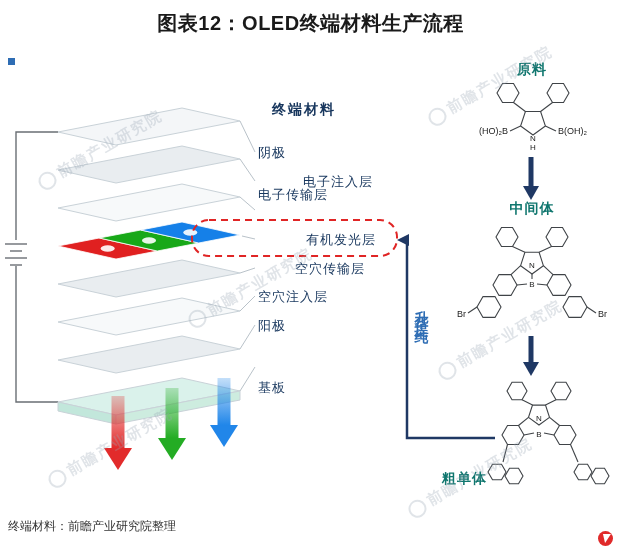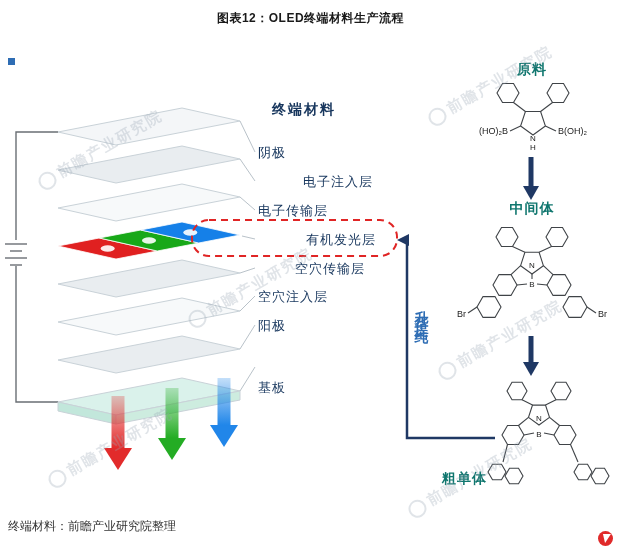--- a/index.html
+++ b/index.html
@@ -2,21 +2,21 @@
 <html><head>
 <meta charset="utf-8">
 <style>
   html,body{margin:0;padding:0;background:#fff;}
   .canvas{
     position:relative;width:621px;height:556px;background:#ffffff;
     font-family:"Liberation Sans","DejaVu Sans",sans-serif;overflow:hidden;
   }
   .title{
     position:absolute;top:10px;left:0;width:100%;text-align:center;
-    font-size:12px;font-weight:bold;color:#1a1a1a;letter-spacing:.5px;z-index:3;
+    font-size:20px;font-weight:bold;color:#1a1a1a;letter-spacing:.5px;z-index:3;
   }
   .art{position:absolute;left:0;top:0;z-index:1;}
   .heading-label{
     position:absolute;left:272px;top:101px;color:#17365d;font-weight:bold;
     font-size:14px;letter-spacing:2px;z-index:3;white-space:nowrap;
   }
   .layer-label{
     position:absolute;left:258px;color:#17365d;font-weight:normal;font-size:13px;
     white-space:nowrap;z-index:3;letter-spacing:1px;
   }
@@ -201,21 +201,21 @@
       <polygon points="592,472 587.5,479.8 578.5,479.8 574,472 578.5,464.2 587.5,464.2"></polygon>
       <polygon points="609,476 604.5,483.8 595.5,483.8 591,476 595.5,468.2 604.5,468.2"></polygon>
       <text x="539" y="421" text-anchor="middle" font-size="8" fill="#222" stroke="none">N</text>
       <text x="539" y="437" text-anchor="middle" font-size="8" fill="#222" stroke="none">B</text>
     </g>
   </svg>
 
   <div class="heading-label">终端材料</div>
   <div class="layer-label" style="top:144px;">阴极</div>
   <div class="layer-label" style="top:173px;margin-left:45px;">电子注入层</div>
-  <div class="layer-label" style="top:202px;">电子传输层</div>
+  <div class="layer-label" style="top:186px;">电子传输层</div>
   <div class="layer-label" style="top:231px;margin-left:48px;">有机发光层</div>
   <div class="layer-label" style="top:260px;margin-left:37px;">空穴传输层</div>
   <div class="layer-label" style="top:288px;">空穴注入层</div>
   <div class="layer-label" style="top:317px;">阳极</div>
   <div class="layer-label" style="top:379px;">基板</div>
 
   <div class="stage-label" style="left:500px;top:61px;">原料</div>
   <div class="stage-label" style="left:500px;top:200px;">中间体</div>
   <div class="stage-label crude-label">粗单体</div>
   <div class="v-label">升华提纯</div>

